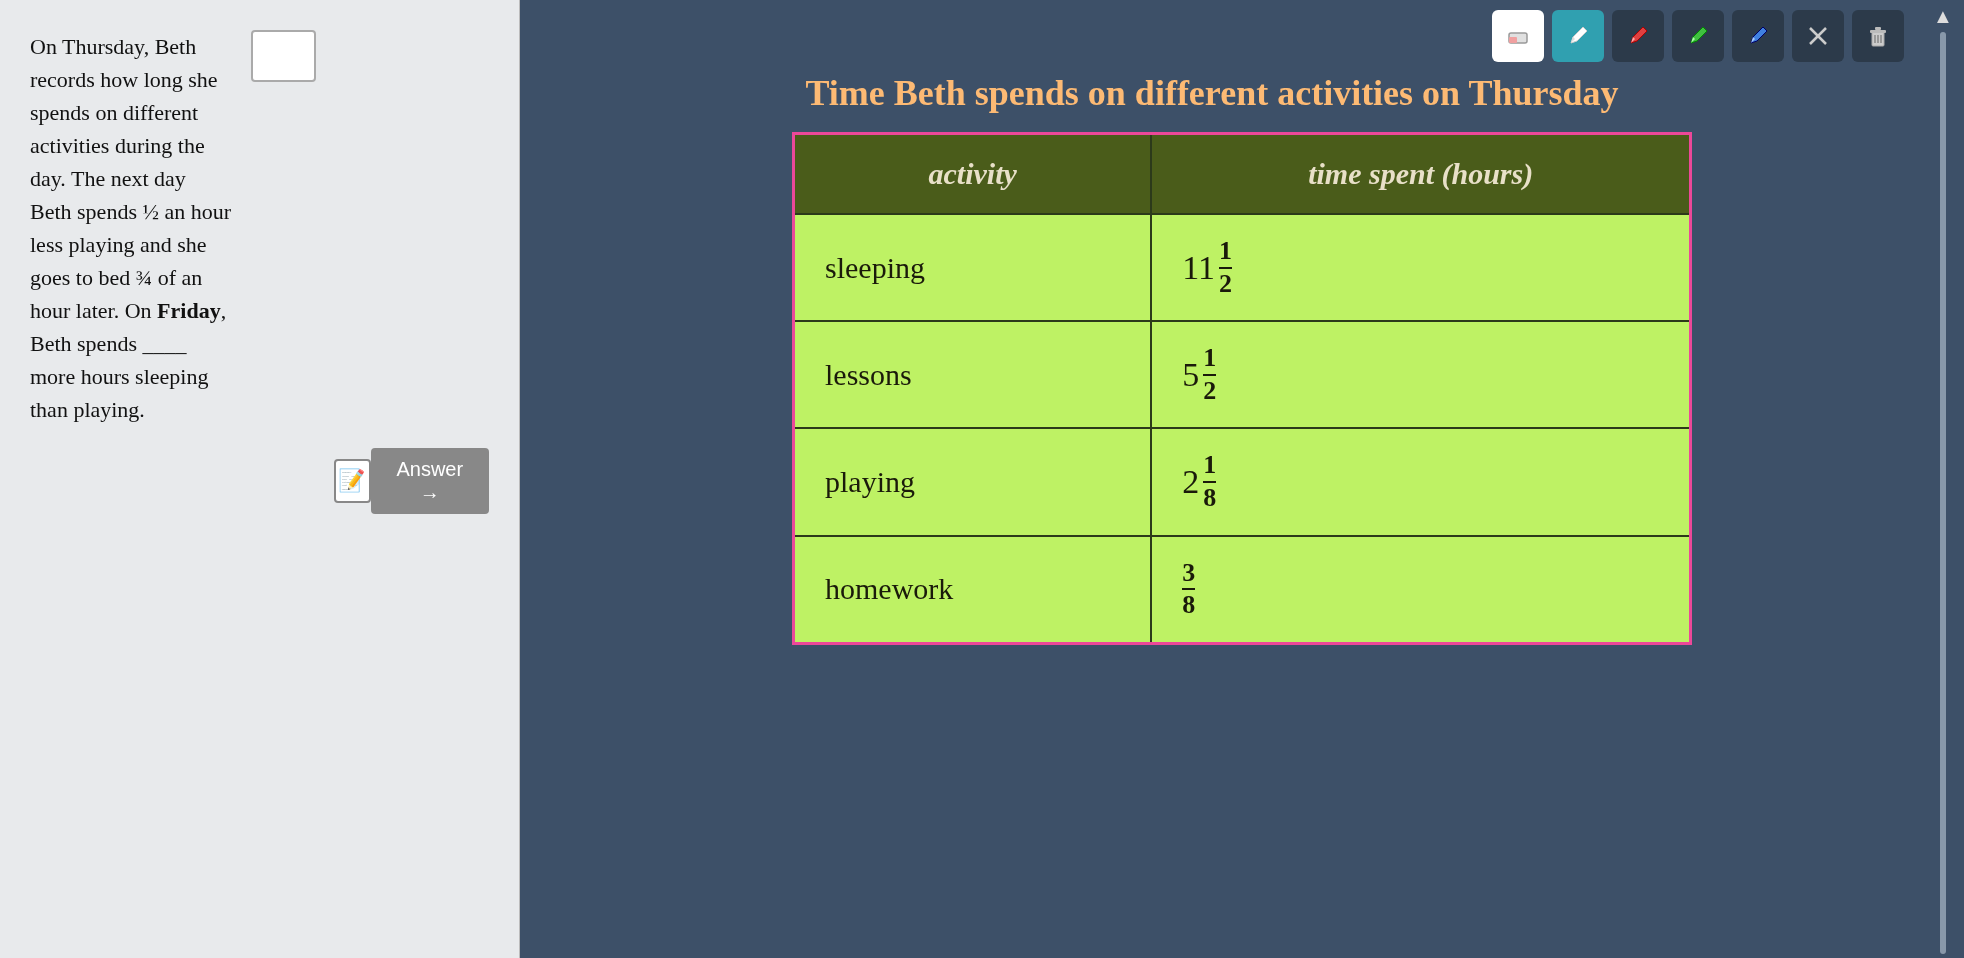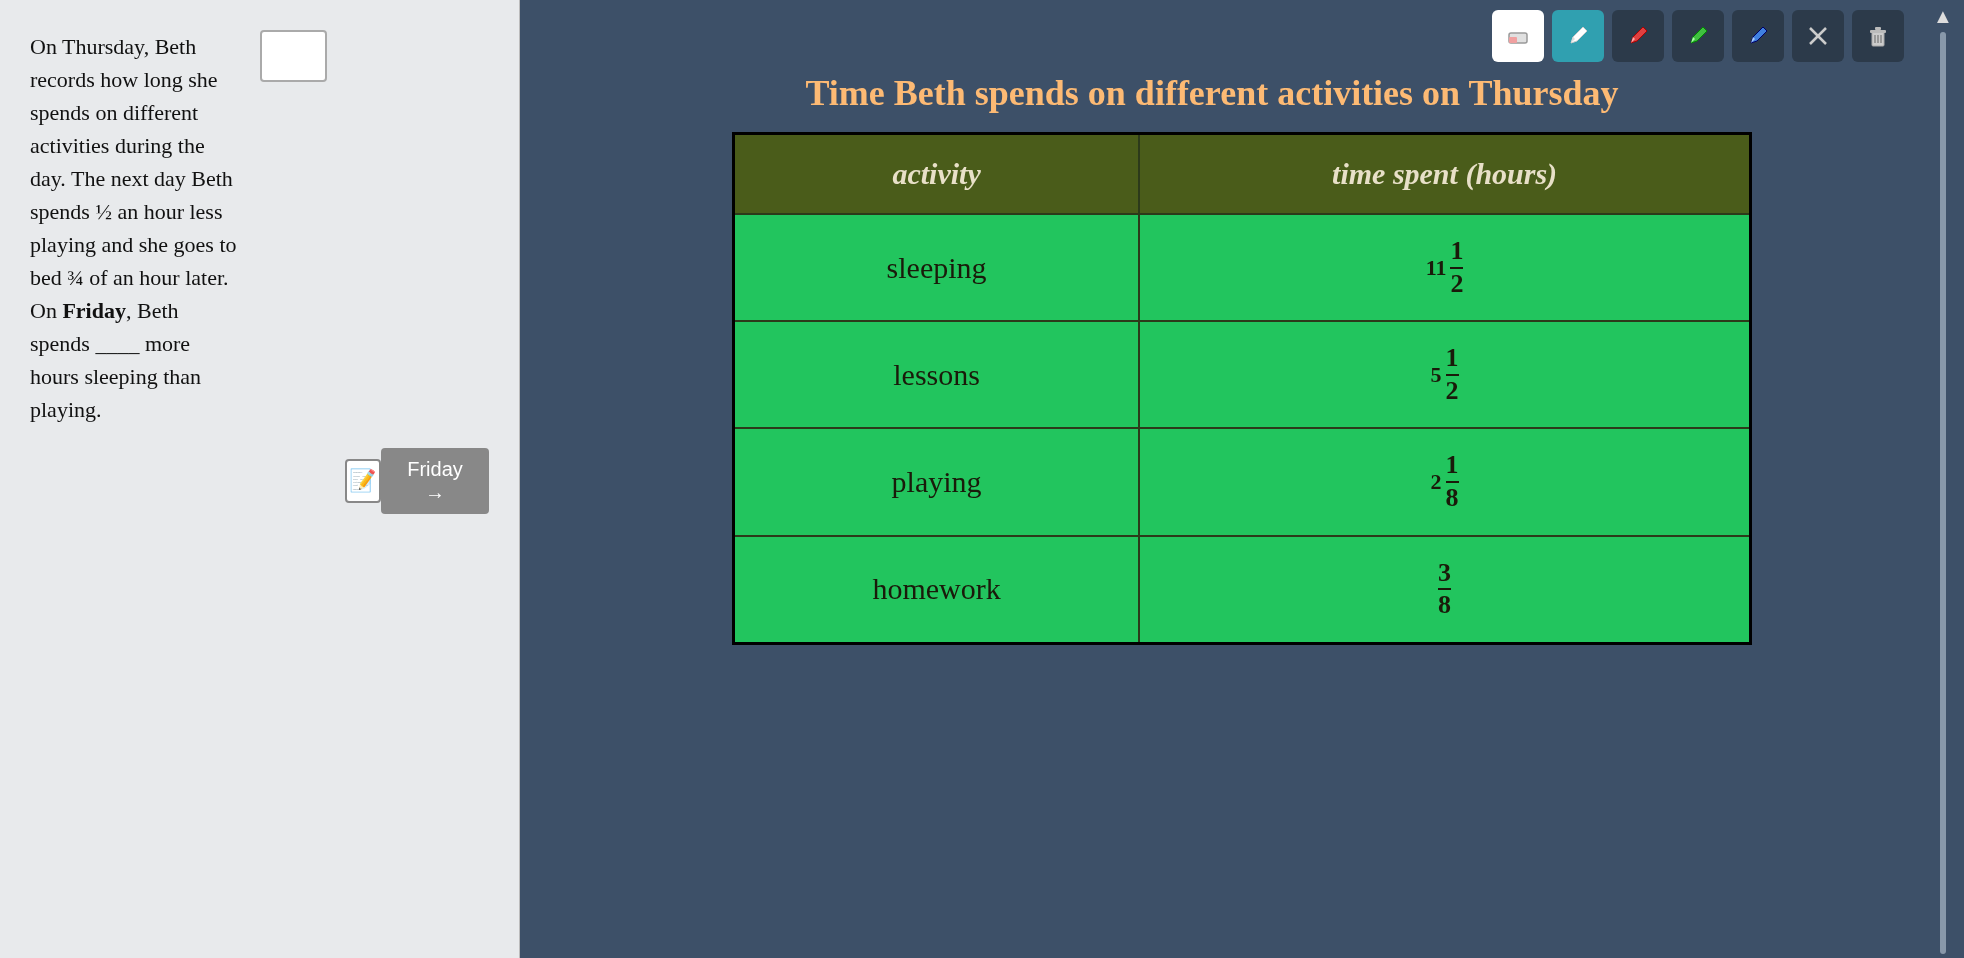--- a/index.html
+++ b/index.html
@@ -122,40 +122,40 @@
       font-weight: bold;
       color: #fdba74;
       text-align: center;
       margin-bottom: 18px;
       padding: 0 80px 0 20px;
       font-family: Georgia, serif;
     }
 
     
     .data-table {
-      width: 1020px;
+      width: 900px;
       border-collapse: collapse;
-      border: 3px solid #000000;
+      border: 3px solid #ec4899;
     }
     .data-table th {
       background: #4a5c1a;
       color: #e8e0c8;
       font-size: 30px;
       font-weight: bold;
       padding: 22px 30px;
       text-align: center;
       border: 2px solid #2c3a1a;
       font-style: italic;
     }
     .data-table td {
-      background: #22c55e;
+      background: #bef264;
       color: #1a1a0a;
       font-size: 30px;
       padding: 22px 30px;
-      text-align: center;
+      text-align: left;
       border: 2px solid #2c3a1a;
     }
     .data-table td.activity-cell {
       font-size: 30px;
       font-weight: normal;
     }
     .data-table td.value-cell {
       font-size: 32px;
       font-weight: bold;
     }
@@ -175,22 +175,22 @@
     .fraction .numerator {
       border-bottom: 2px solid #1a1a0a;
       padding-bottom: 1px;
       font-weight: bold;
     }
     .fraction .denominator {
       padding-top: 1px;
       font-weight: bold;
     }
     .whole-num {
-      font-size: 22px;
-      font-weight: bold;
+      font-size: 34px;
+      font-weight: normal;
       vertical-align: middle;
     }
 
     
     .scroll-bar {
       position: absolute;
       right: 10px;
       top: 0;
       bottom: 0;
       width: 22px;
@@ -219,21 +219,21 @@
 <div class="left-panel">
   <p class="problem-text">
     On Thursday, Beth records how long she spends on different activities during the day. The next day Beth spends ½ an hour less playing and she goes to bed ¾ of an hour later. On <strong>Friday</strong>, Beth spends ____ more hours sleeping than playing.
   </p>
   <input class="answer-input" type="text" placeholder="" style="">
   <div class="bottom-row">
     <div class="notepad-icon">
       <span>📝</span>
     </div>
     <button class="answer-button">
-      <span>Friday →</span>
+      <span>Answer →</span>
     </button>
   </div>
 </div>
 
 <div class="right-panel">
 
   <div class="toolbar">
 
     <button class="toolbar-btn white" title="Eraser">
       <svg width="26" height="26" viewBox="0 0 26 26">

